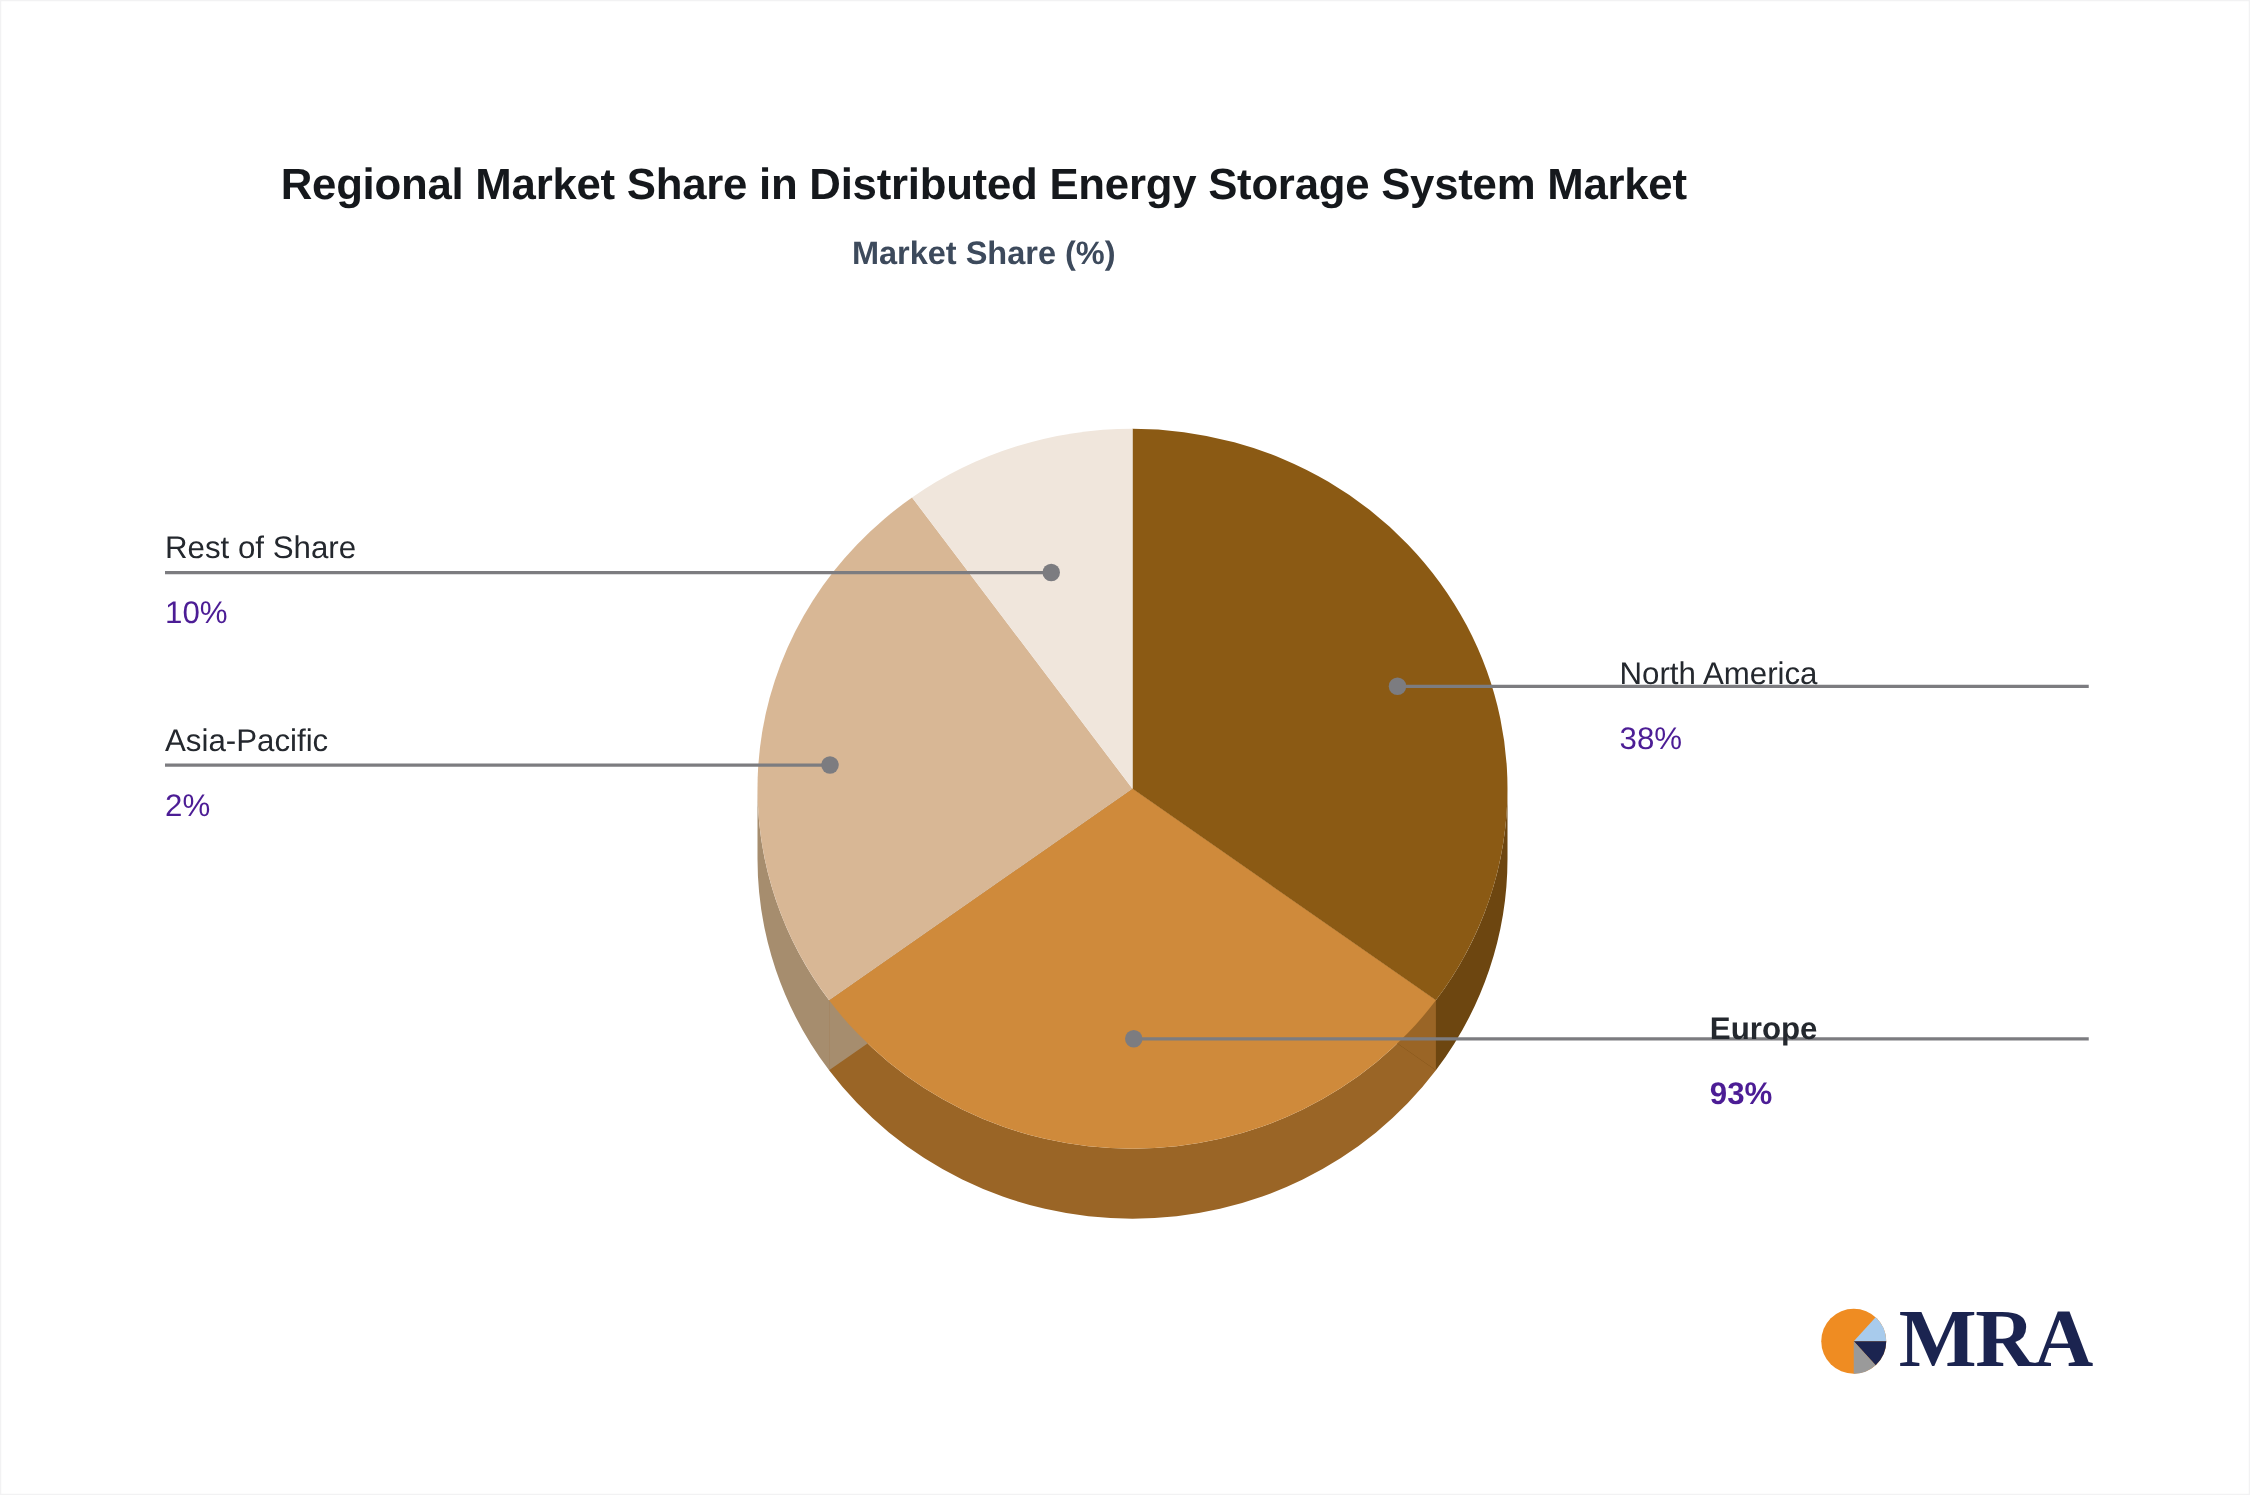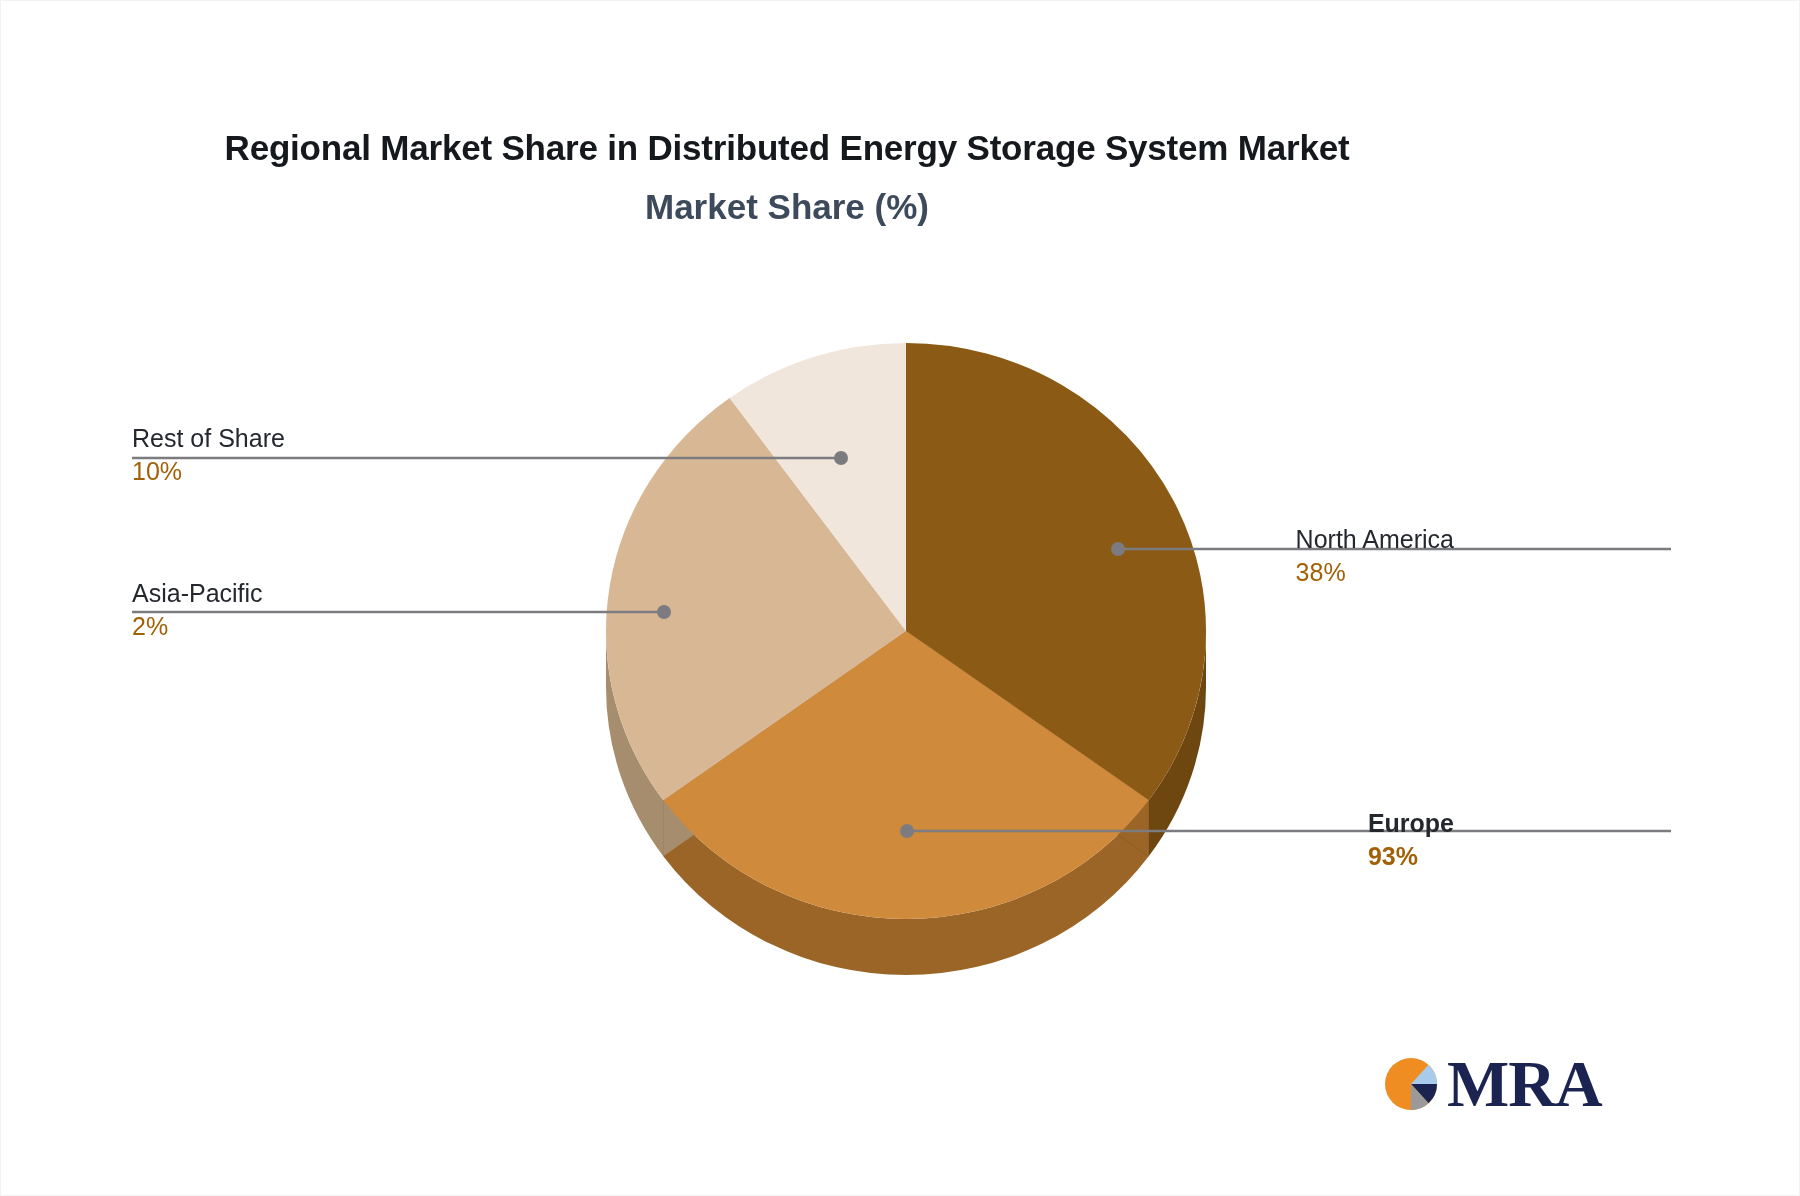--- a/index.html
+++ b/index.html
@@ -32,21 +32,21 @@
   }
   .chart-title {
     font-size: 35px;
     font-weight: bold;
     color: #15181c;
     letter-spacing: -0.2px;
     line-height: 1.1;
   }
   .chart-subtitle {
     margin-top: 20px;
-    font-size: 35px;
+    font-size: 26px;
     font-weight: bold;
     color: #3d4a5c;
     line-height: 1.1;
   }
 
   
   #pie-area {
     position: absolute;
     left: 0;
     top: 0;
@@ -59,41 +59,40 @@
     position: absolute;
     line-height: 1.12;
   }
   .callout .cat {
     font-size: 25px;
     color: #24282e;
     white-space: nowrap;
   }
   .callout .val {
     font-size: 25px;
-    color: #a16207;
+    color: #4c1d95;
     white-space: nowrap;
-    margin-top: 5px;
+    margin-top: 24px;
   }
   .callout.left  { text-align: left; }
   .callout.right { text-align: left; }
 
   #co-row      { left: 131px;  top: 423px; }
   #co-apac     { left: 131px;  top: 578px; }
   #co-na       { right: 345px; top: 524px; }
   #co-eu       { right: 345px; top: 808px; font-weight: bold; }
 
   
   #logo {
     position: absolute;
-    left: 1380px;
+    left: 1452px;
     top: 1038px;
     display: flex;
-    align-items: center;
+    align-items: flex-end;
     gap: 2px;
-    margin-top: 12px;
   }
   #logo .wordmark {
     font-family: "Liberation Serif", serif;
     font-size: 66px;
     font-weight: bold;
     color: #1b2450;
     letter-spacing: -1px;
     line-height: 1;
   }
 </style>

